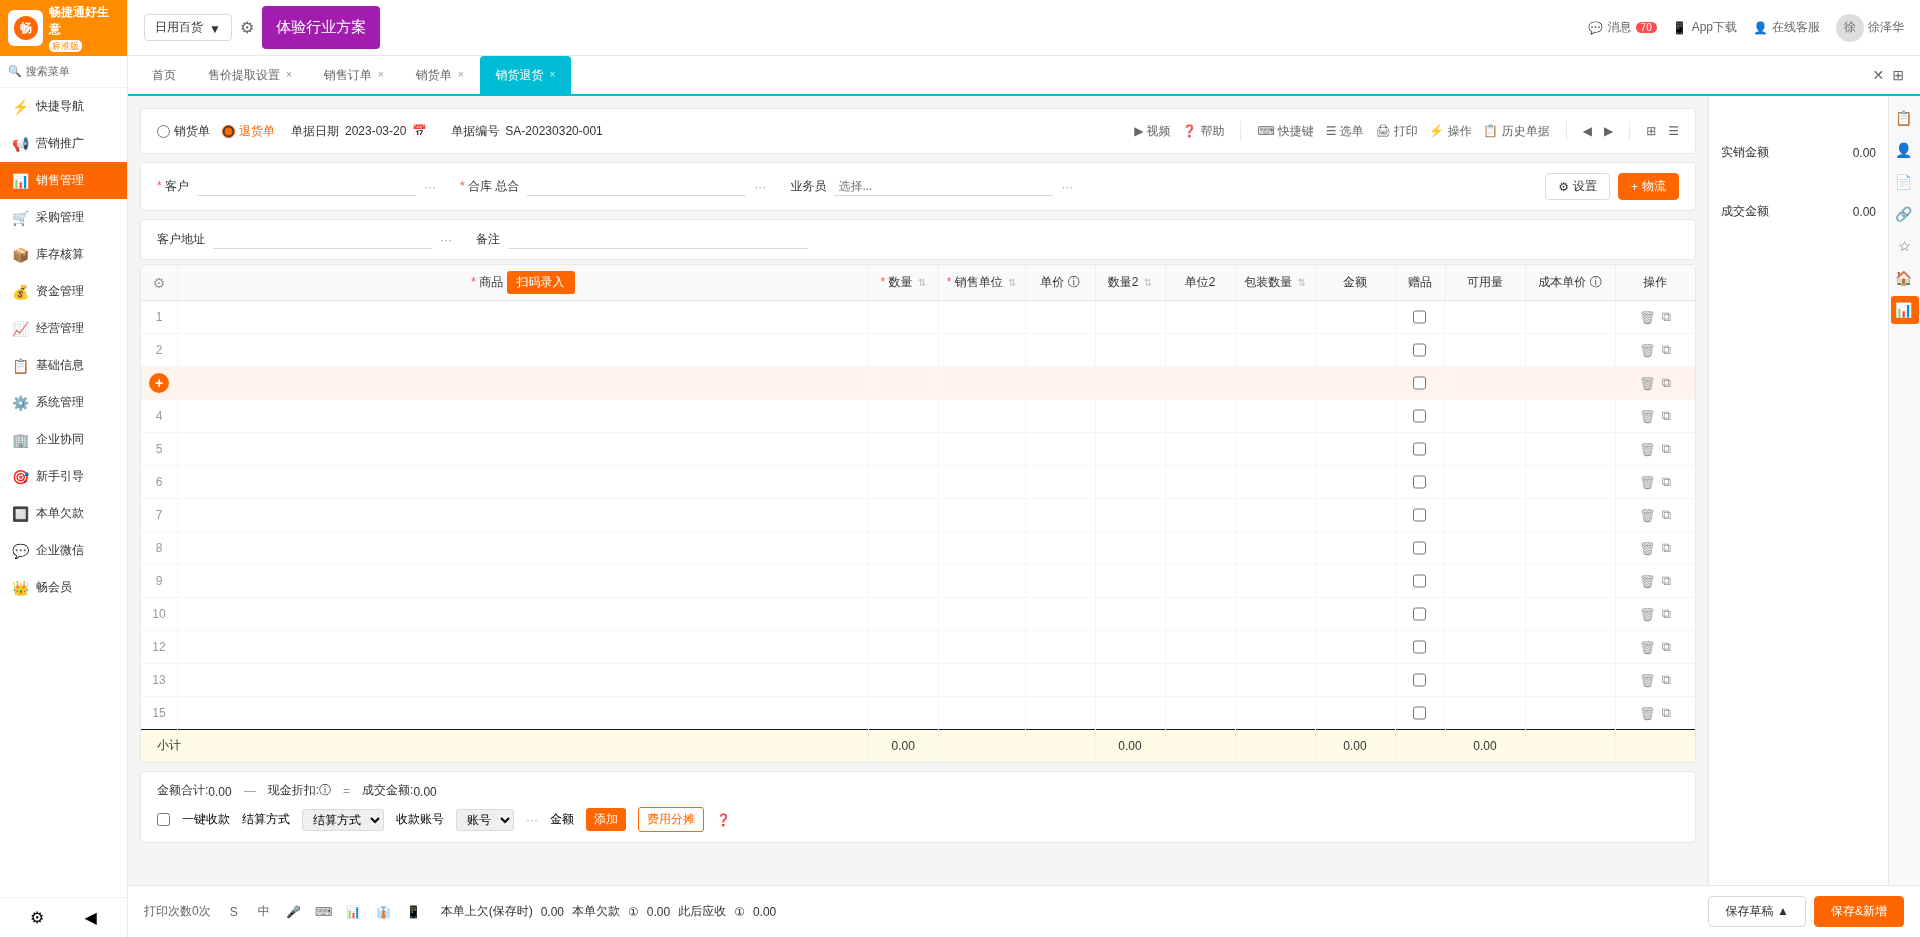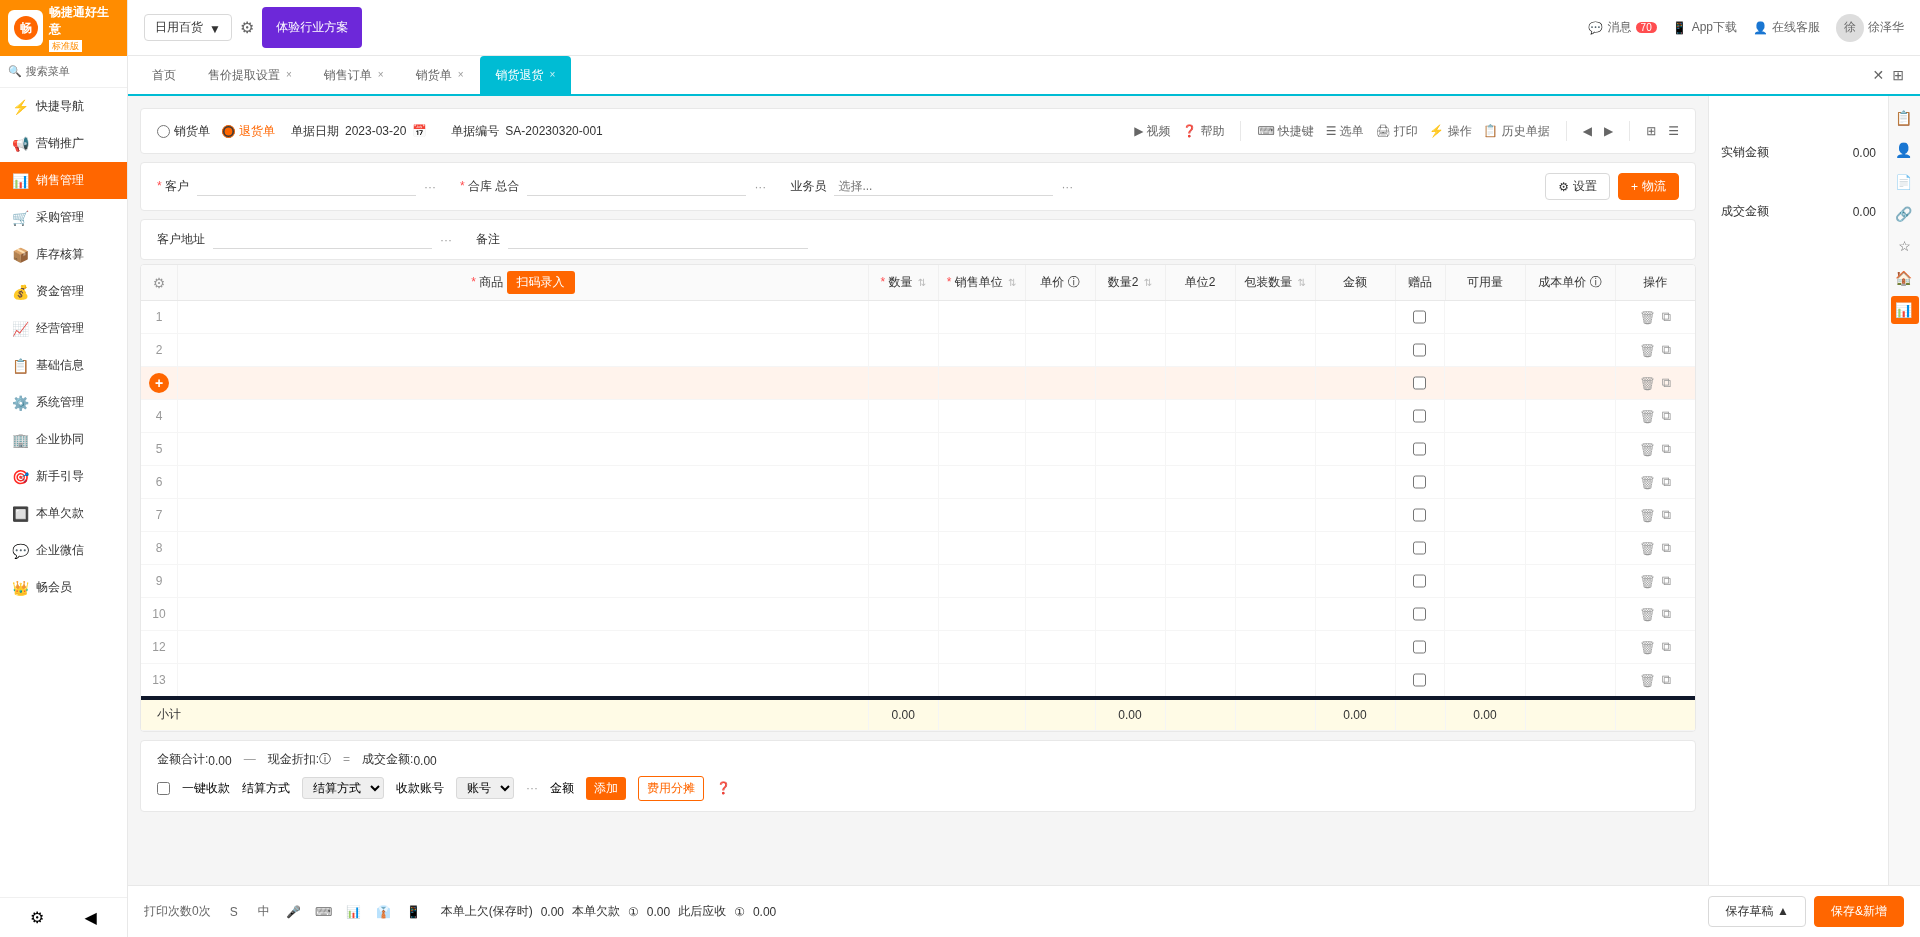--- a/index.html
+++ b/index.html
@@ -9,21 +9,21 @@
     .sidebar {
       position: fixed; left: 0; top: 0; width: 128px; height: 937px;
       background: #fff; border-right: 1px solid #e8e8e8;
       display: flex; flex-direction: column; z-index: 100;
     }
     .sidebar-logo {
       background: #ff8c00; color: #fff; padding: 10px 8px;
       display: flex; align-items: center; gap: 6px; height: 56px;
     }
     .sidebar-logo-icon { width: 36px; height: 36px; background: #fff; border-radius: 6px; display: flex; align-items: center; justify-content: center; }
-    .sidebar-logo-badge { background: #fff; color: #ff8c00; font-size: 9px; border-radius: 0; padding: 1px 3px; }
+    .sidebar-logo-badge { background: #fff; color: #ff8c00; font-size: 9px; border-radius: 5px; padding: 1px 3px; }
 
     .sidebar-search {
       padding: 8px; border-bottom: 1px solid #f0f0f0;
       display: flex; align-items: center; gap: 4px; color: #666; cursor: pointer;
     }
     .sidebar-search span { font-size: 11px; }
 
     .sidebar-item {
       display: flex; align-items: center; gap: 6px; padding: 10px 12px;
       cursor: pointer; color: #333; font-size: 12px; transition: background 0.2s;
@@ -43,22 +43,22 @@
       background: #fff; border-bottom: 1px solid #e8e8e8;
       display: flex; align-items: center; padding: 0 16px;
       z-index: 99; justify-content: space-between;
     }
     .topbar-left { display: flex; align-items: center; gap: 8px; }
     .topbar-dropdown {
       border: 1px solid #d9d9d9; border-radius: 4px; padding: 4px 10px;
       display: flex; align-items: flex-end; gap: 6px; cursor: pointer; color: #333; font-size: 12px;
     }
     .topbar-btn {
-      background: #6d28d9; color: #fff; border: none; border-radius: 4px;
-      padding: 12px 14px; cursor: pointer; font-size: 12px;
+      background: #a21caf; color: #fff; border: none; border-radius: 4px;
+      padding: 12px 14px; cursor: pointer; font-size: 15px;
     }
     .topbar-right {
       display: flex; align-items: center; gap: 16px; color: #666; font-size: 12px;
     }
     .topbar-right-item { display: flex; align-items: center; gap: 4px; cursor: pointer; }
     .badge { background: #ff4d4f; color: #fff; border-radius: 10px; font-size: 10px; padding: 0 5px; min-width: 18px; text-align: center; }
     .avatar { width: 28px; height: 28px; border-radius: 50%; background: #ddd; display: flex; align-items: center; justify-content: center; font-size: 12px; color: #666; }
 
     
     .tabs-bar {
@@ -158,21 +158,21 @@
     .row-num { color: #999; }
     .row-actions { display: flex; align-items: center; justify-content: center; gap: 6px; }
     .row-action-btn { cursor: pointer; color: #999; font-size: 13px; }
     .checkbox-cell { display: flex; justify-content: center; }
     input[type="checkbox"] { accent-color: #ff6600; }
     .add-row-btn {
       width: 20px; height: 20px; background: #ff6600; color: #fff;
       border-radius: 50%; display: flex; align-items: center; justify-content: center;
       cursor: pointer; font-size: 14px; font-weight: bold;
     }
-    .subtotal-row td { background: #fffbe6; color: #333; font-weight: normal; border-top: 4px solid #0f172a; }
+    .subtotal-row td { background: #fffbe6; color: #333; font-weight: normal; border-top: 1px solid #0f172a; }
 
     
     .bottom-area {
       background: #fff; border-radius: 4px; padding: 10px 16px;
       border: 1px solid #e8e8e8; margin-bottom: 8px;
     }
     .bottom-row { display: flex; align-items: center; gap: 12px; }
     .bottom-field { display: flex; align-items: flex-end; gap: 0; color: #333; }
     .equal-sign { color: #999; }
     .dashed-line { color: #999; }
@@ -782,20 +782,42 @@
             <td></td>
             <td>
               <div class="row-actions">
                 <span class="row-action-btn">🗑</span>
                 <span class="row-action-btn">⧉</span>
               </div>
             </td>
           </tr>
             <tr>
             <td class="row-num">13</td>
+            <td></td>
+            <td></td>
+            <td></td>
+            <td></td>
+            <td></td>
+            <td></td>
+            <td></td>
+            <td></td>
+            <td class="checkbox-cell">
+                <input type="checkbox" style="">
+              </td>
+            <td></td>
+            <td></td>
+            <td>
+              <div class="row-actions">
+                <span class="row-action-btn">🗑</span>
+                <span class="row-action-btn">⧉</span>
+              </div>
+            </td>
+          </tr>
+            <tr>
+            <td class="row-num">15</td>
             <td></td>
             <td></td>
             <td></td>
             <td></td>
             <td></td>
             <td></td>
             <td></td>
             <td></td>
             <td class="checkbox-cell">
                 <input type="checkbox" style="">

